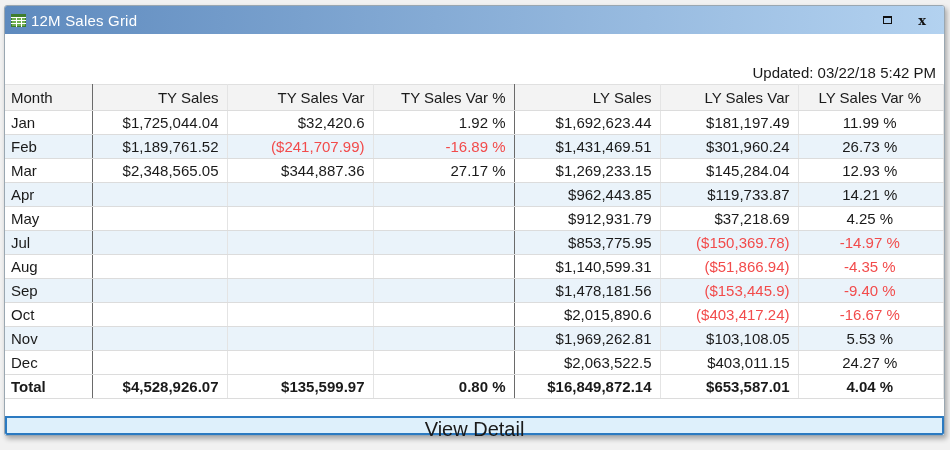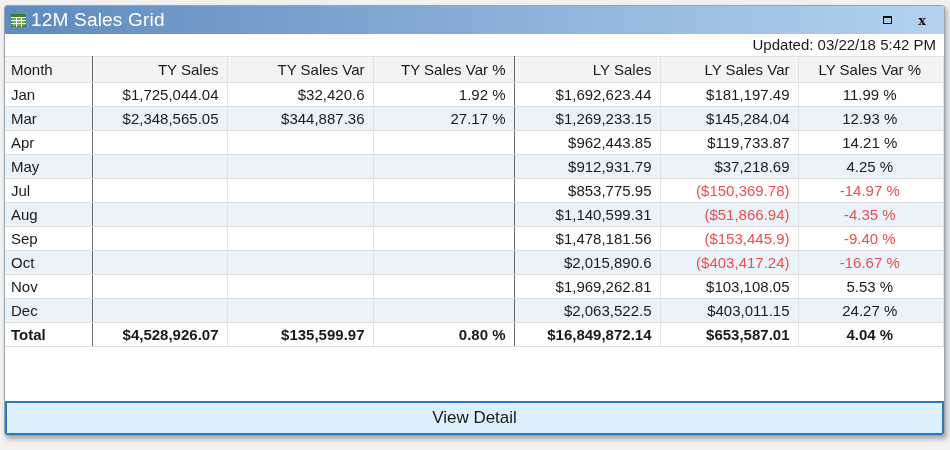--- a/index.html
+++ b/index.html
@@ -25,21 +25,21 @@
     flex: 0 0 28px;
     background: linear-gradient(to right, #5e8abe, #b3d2f0);
     border-radius: 2px 2px 0 0;
     display: flex;
     align-items: center;
     padding: 0 8px 0 6px;
   }
   .title-icon { display: inline-flex; margin-right: 5px; }
   .titlebar .title {
     color: #ffffff;
-    font-size: 19px;
+    font-size: 15px;
     letter-spacing: 0.2px;
     flex: 1 1 auto;
     white-space: nowrap;
   }
   .win-btns { display: flex; align-items: center; gap: 26px; padding-right: 10px; }
   .btn-max {
     width: 9px; height: 8px;
     border: 1px solid #111;
     border-top-width: 2px;
     display: inline-block;
@@ -54,20 +54,21 @@
     font-family: "DejaVu Serif", serif;
   }
   .content { flex: 1 1 auto; display: flex; flex-direction: column; background: #fff; }
   .updated {
     height: 22px;
     flex: 0 0 22px;
     font-size: 15px;
     text-align: right;
     padding: 2px 8px 0 5px;
     white-space: nowrap;
+    margin-top: 28px;
   }
   table.grid {
     width: 100%;
     border-collapse: collapse;
     table-layout: fixed;
     font-size: 15px;
   }
   .grid th, .grid td {
     border-bottom: 1px solid #dcdcdc;
     border-right: 1px solid #e4e4e4;
@@ -82,25 +83,25 @@
   .c-month, th.h-month { text-align: left; margin-left: 7px; }
   .c-num, th.h-num { text-align: right; }
   .sep { border-right: 1px solid #6a6a6a !important; }
   tbody tr:nth-child(even) td { background: #eaf3fa; }
   tbody tr.total td { font-weight: bold; background: #ffffff; }
   td.neg { color: #f24b4b; }
   .btn-area { flex: 1 1 auto; display: flex; align-items: flex-end; }
   .view-detail {
     display: block;
     width: 100%;
-    height: 34px;
+    height: 19px;
     background: #def0fb;
     border: 2px solid #2b7ac1;
     font-family: "Liberation Sans", "DejaVu Sans", sans-serif;
-    font-size: 17px;
+    font-size: 20px;
     color: #1a1a1a;
     cursor: pointer;
     border-radius: 0 0 2px 2px;
   }
 </style>
 </head>
 <body>
 
 <div class="window">
   <div class="titlebar">
@@ -150,20 +151,29 @@
           <tr>
             <td class="c-month sep">Jan</td>
             <td class="c-num">$1,725,044.04</td>
             <td class="c-num">$32,420.6</td>
             <td class="c-num sep">1.92 %</td>
             <td class="c-num">$1,692,623.44</td>
             <td class="c-num">$181,197.49</td>
             <td class="c-num">11.99 %</td>
           </tr>
           <tr>
+            <td class="c-month sep">Feb</td>
+            <td class="c-num">$1,189,761.52</td>
+            <td class="c-num neg">($241,707.99)</td>
+            <td class="c-num sep neg">-16.89 %</td>
+            <td class="c-num">$1,431,469.51</td>
+            <td class="c-num">$301,960.24</td>
+            <td class="c-num">26.73 %</td>
+          </tr>
+          <tr>
             <td class="c-month sep">Mar</td>
             <td class="c-num">$2,348,565.05</td>
             <td class="c-num">$344,887.36</td>
             <td class="c-num sep">27.17 %</td>
             <td class="c-num">$1,269,233.15</td>
             <td class="c-num">$145,284.04</td>
             <td class="c-num">12.93 %</td>
           </tr>
           <tr>
             <td class="c-month sep">Apr</td>

